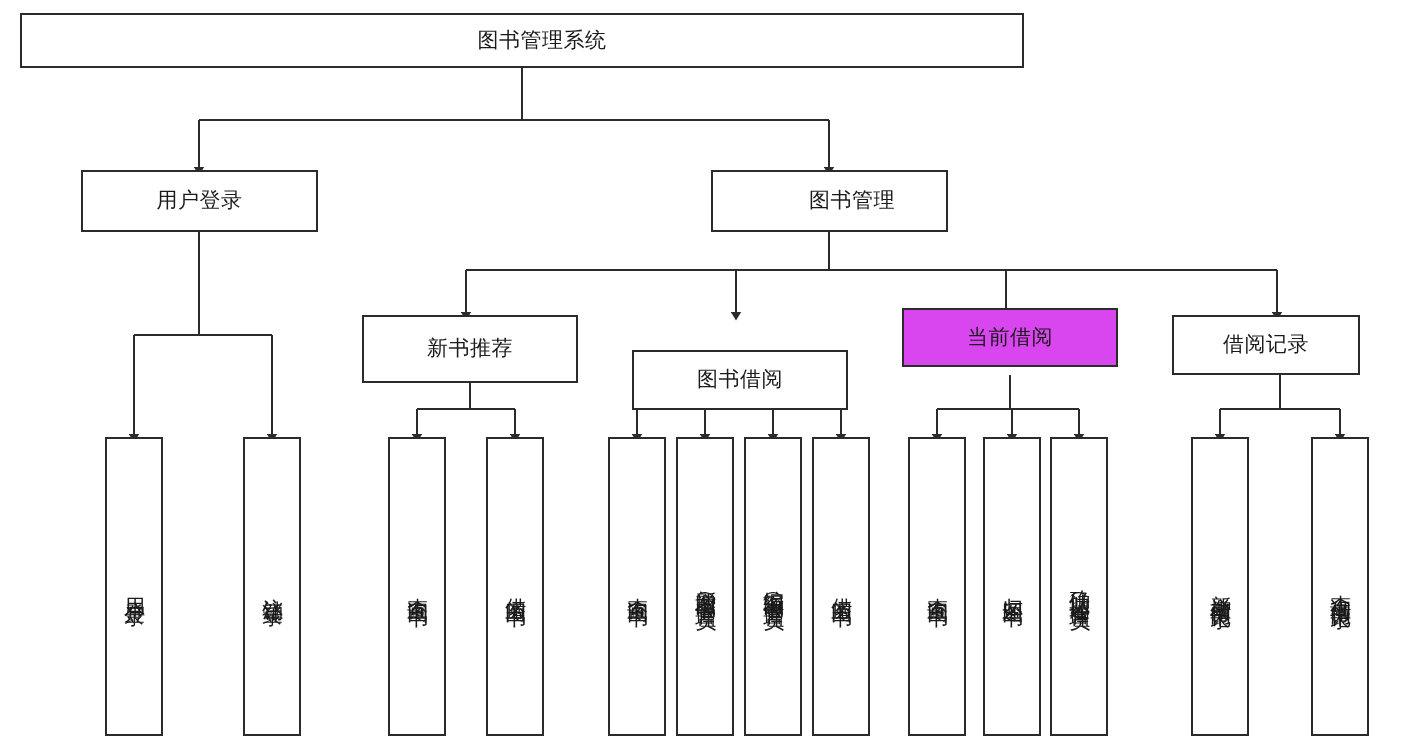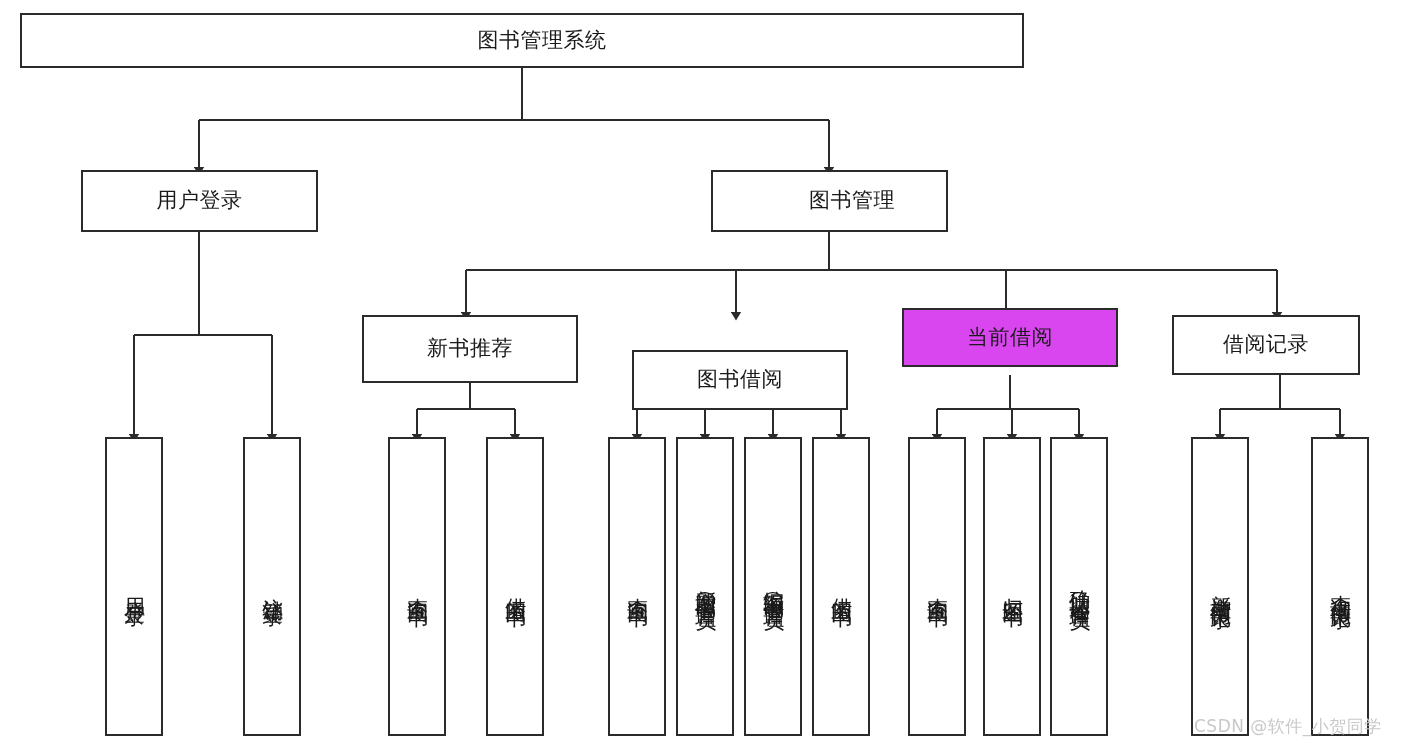--- a/index.html
+++ b/index.html
@@ -165,15 +165,14 @@
         <span class="node-label" style="color: rgb(26, 26, 26);">确认归还（管理员）</span>
       </div>
       <div class="node-box vertical" style="left: 1191px; top: 437px; width: 58px; height: 299px; border-color: rgb(43, 43, 43); background: rgb(255, 255, 255);">
         <span class="node-label" style="color: rgb(26, 26, 26);">新增借阅记录</span>
       </div>
       <div class="node-box vertical" style="left: 1311px; top: 437px; width: 58px; height: 299px; border-color: rgb(43, 43, 43); background: rgb(255, 255, 255);">
         <span class="node-label" style="color: rgb(26, 26, 26);">查询借阅记录</span>
       </div>
     </div>
 
-  <div class="watermark" style="left: 1194px; top: 715px; color: rgb(201, 201, 201);">CSDN @软件_小贺同学</div>
 
 </div>
 
 </body></html>

